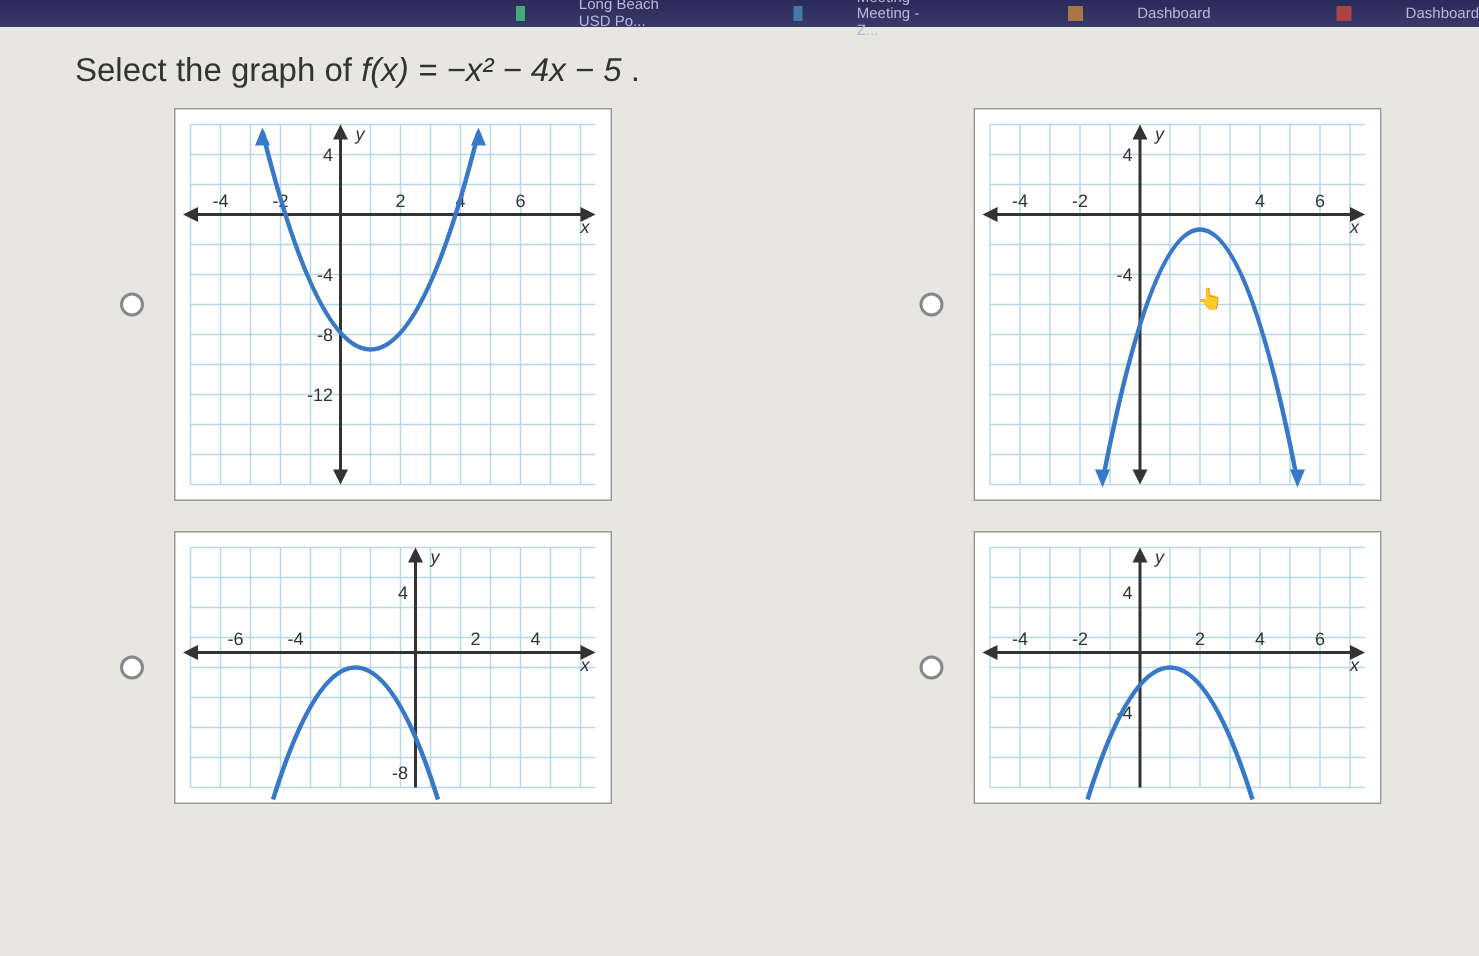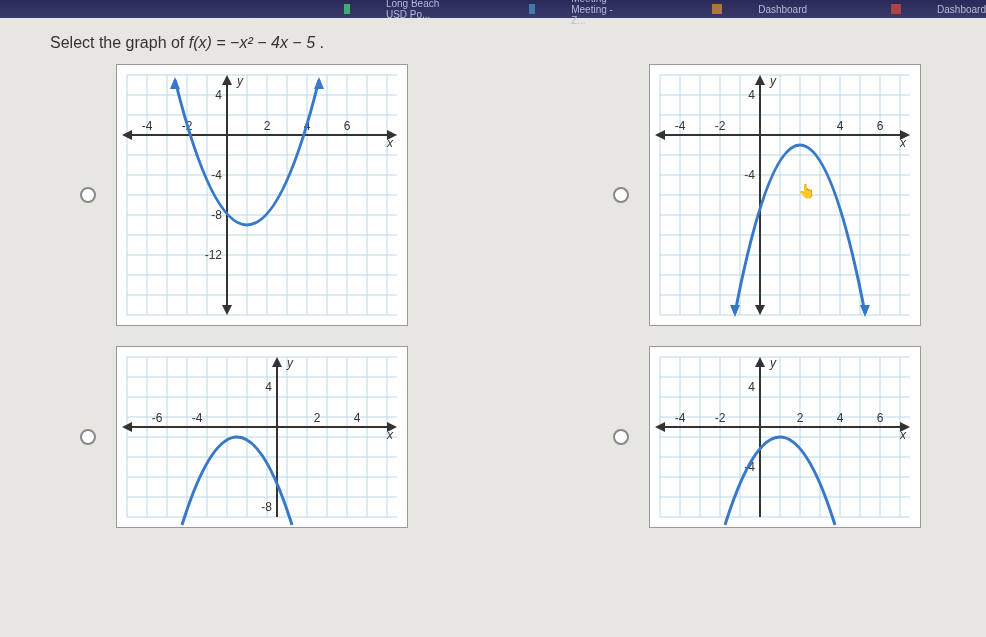--- a/index.html
+++ b/index.html
@@ -17,21 +17,21 @@
   gap: 20px;
   align-items: center;
   padding-left: 280px;
   font-size: 10px;
   color: #b8b8d8;
 }
 .top-bar span { display: inline-flex; align-items: center; gap: 4px; margin-left: 32px; }
 .tb-icon { width: 10px; height: 10px; display: inline-block; }
 .question-row {
   padding: 16px 0 12px 50px;
-  font-size: 16px;
+  font-size: 22px;
   color: #333;
 }
 .question-row .fx { font-style: italic; }
 .options {
   display: grid;
   grid-template-columns: 1fr 1fr;
   gap: 20px 200px;
   padding: 0 40px 0 80px;
 }
 .option {

